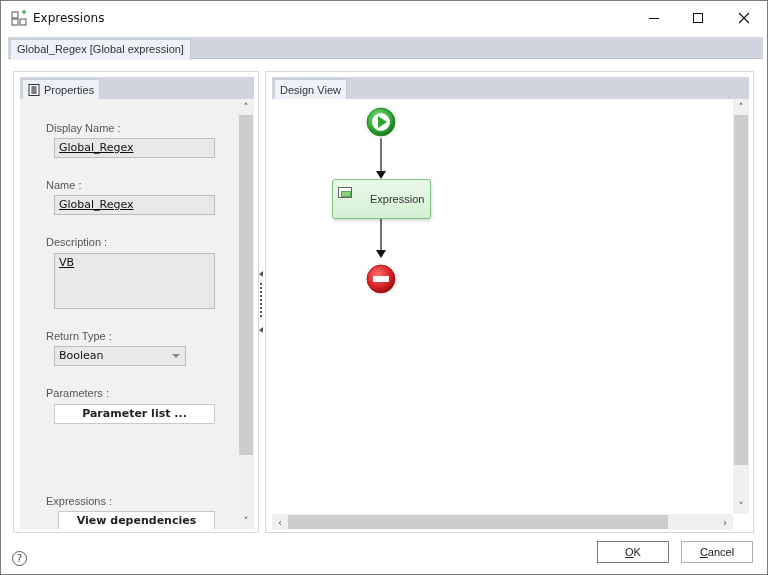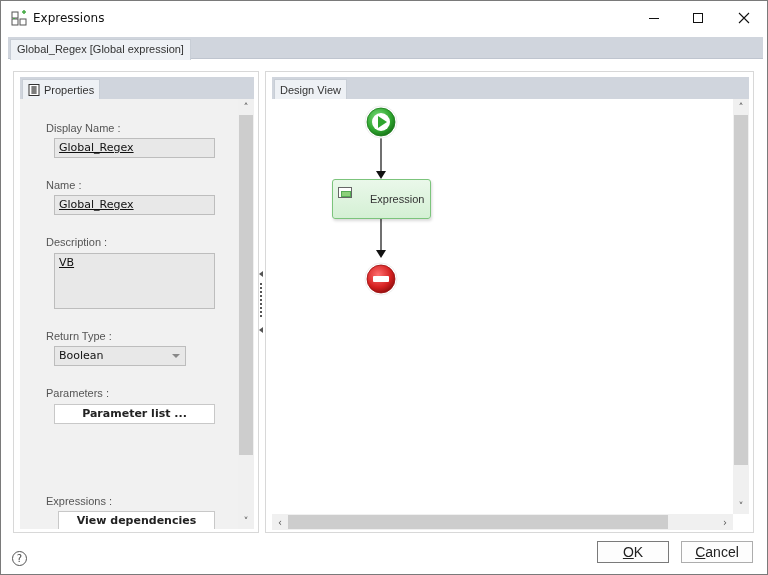--- a/index.html
+++ b/index.html
@@ -33,21 +33,21 @@
   .splitter { position: absolute; left: 258px; top: 70px; width: 6px; height: 462px; }
   .splitter .grip { position: absolute; left: 1px; top: 212px; width: 2px; height: 34px; border-left: 2px dotted #555; }
   .splitter .tri { position: absolute; left: 0; width: 0; height: 0; border-top: 3px solid transparent; border-bottom: 3px solid transparent; border-right: 4px solid #555; }
   .canvas { position: absolute; left: 6px; top: 27px; width: 461px; height: 415px; background: #fff; overflow: hidden; }
   .hscroll { position: absolute; left: 6px; top: 442px; width: 461px; height: 16px; background: #f0f0f0; }
   .hscroll .thumb { position: absolute; top: 1px; bottom: 1px; left: 16px; width: 380px; background: #cdcdcd; }
   .expr-node { position: absolute; left: 60px; top: 80px; width: 99px; height: 40px; border: 1px solid #7cc47c; border-radius: 3px; background: linear-gradient(#eaf8ea, #d4f0d4); box-shadow: 1px 2px 3px rgba(0,0,0,0.15); }
   .expr-node .label { position: absolute; left: 37px; top: 13px; font-size: 11px; color: #333; font-family: "Liberation Sans", sans-serif; }
   .expr-node .node-icon { position: absolute; left: 5px; top: 7px; width: 14px; height: 11px; border: 1px solid #666; background: #fff; }
   .expr-node .node-icon::after { content: ""; position: absolute; left: 2px; top: 3px; width: 8px; height: 4px; background: #8cd07a; border: 1px solid #5a5; }
-  .footer-btn { position: absolute; top: 540px; width: 72px; height: 22px; border: 1px solid #adadad; background: #fdfdfd; font-size: 14px; text-align: center; line-height: 20px; color: #222; font-family: "Liberation Sans", sans-serif; }
+  .footer-btn { position: absolute; top: 540px; width: 72px; height: 22px; border: 1px solid #adadad; background: #fdfdfd; font-size: 11px; text-align: center; line-height: 20px; color: #222; font-family: "Liberation Sans", sans-serif; }
   .footer-btn.ok { left: 596px; border-color: #7a7a7a; }
   .footer-btn.cancel { left: 680px; }
   .help { position: absolute; left: 11px; top: 550px; width: 15px; height: 15px; border: 1px solid #555; border-radius: 50%; font-size: 10px; text-align: center; line-height: 13px; color: #444; }
   u { text-decoration: underline; }
 </style>
 </head>
 <body>
 
 <div class="window">
 

